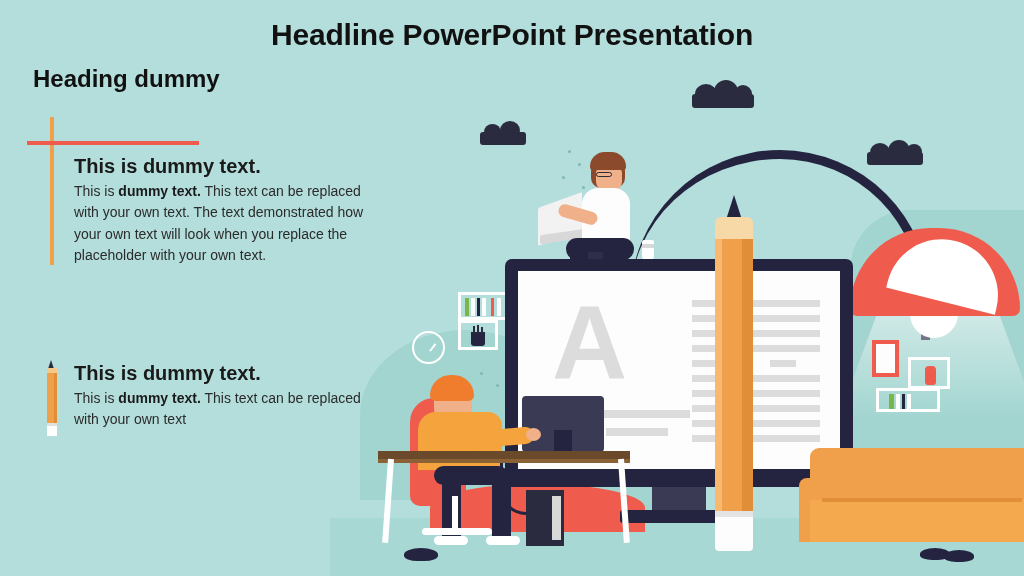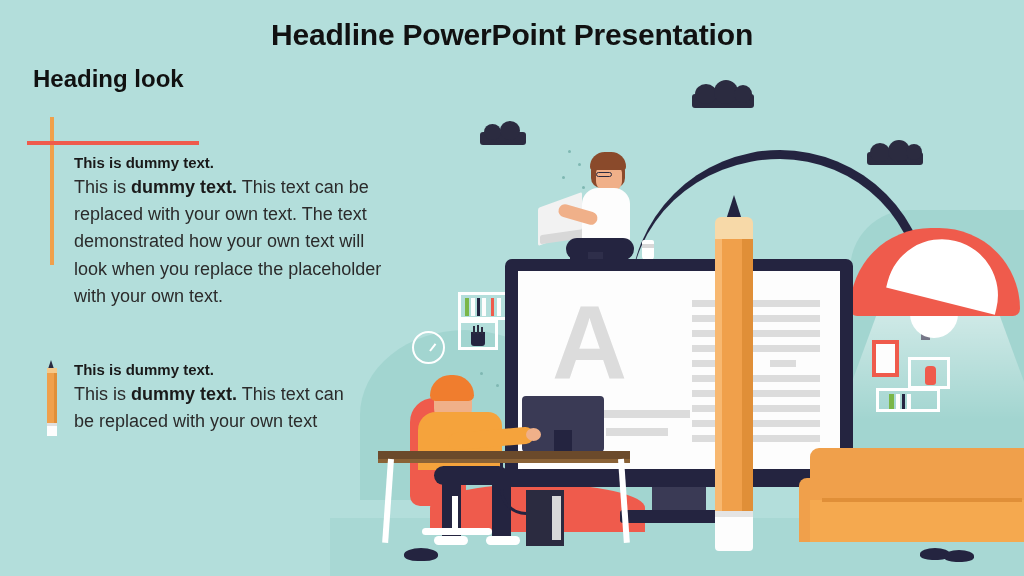--- a/index.html
+++ b/index.html
@@ -24,22 +24,22 @@
   .cross-v {
     position:absolute; left:50px; top:117px;
     width:4px; height:148px; background:#f0a04b;
   }
   .cross-h {
     position:absolute; left:27px; top:141px;
     width:172px; height:4px; background:#ef5b4c;
   }
   .block1 { position:absolute; left:74px; top:152px; width:312px; }
   .block2 { position:absolute; left:74px; top:359px; width:290px; }
-  .blk-title { font-size:15px; font-weight:bold; color:#1a1a1a; line-height:1.45; }
-  .blk-body  { font-size:18px; color:#2b2b2b; line-height:1.52; }
+  .blk-title { font-size:20px; font-weight:bold; color:#1a1a1a; line-height:1.45; }
+  .blk-body  { font-size:14px; color:#2b2b2b; line-height:1.52; }
   .blk-body b { font-weight:bold; color:#1a1a1a; }
 
   
   .pencil-bullet { position:absolute; left:45px; top:360px; width:13px; height:78px; }
   .pb-tip { position:absolute; left:3px; top:0; width:0;height:0;
             border-left:3.5px solid transparent; border-right:3.5px solid transparent;
             border-bottom:9px solid #2b2b40; }
   .pb-wood { position:absolute; left:1.5px; top:8px; width:10px; height:6px; background:#f5c98a; }
   .pb-body { position:absolute; left:1.5px; top:13px; width:10px; height:50px; background:#f0a04b; }
   .pb-body:after { content:""; position:absolute; right:0; top:0; width:3px; height:100%; background:#e08f38; }
@@ -194,21 +194,21 @@
 
   .dot { position:absolute; background:#7fb8b2; border-radius:50%; }
   .slipper { position:absolute; background:#242440; border-radius:50% 50% 40% 40%; }
 </style>
 </head>
 <body>
 
 <div id="slide">
 
   <div class="slide-title">Headline PowerPoint Presentation</div>
-  <div class="heading-here">Heading look</div>
+  <div class="heading-here">Heading dummy</div>
 
   <div class="cross-v"></div>
   <div class="cross-h"></div>
 
   <div class="block1">
     <div class="blk-title">This is dummy text.</div>
     <div class="blk-body"><span>This is </span><b>dummy text.</b><span> This text can be replaced with your own text. The text demonstrated how your own text will look when you replace the placeholder with your own text.</span></div>
   </div>
 
   <div class="pencil-bullet">

